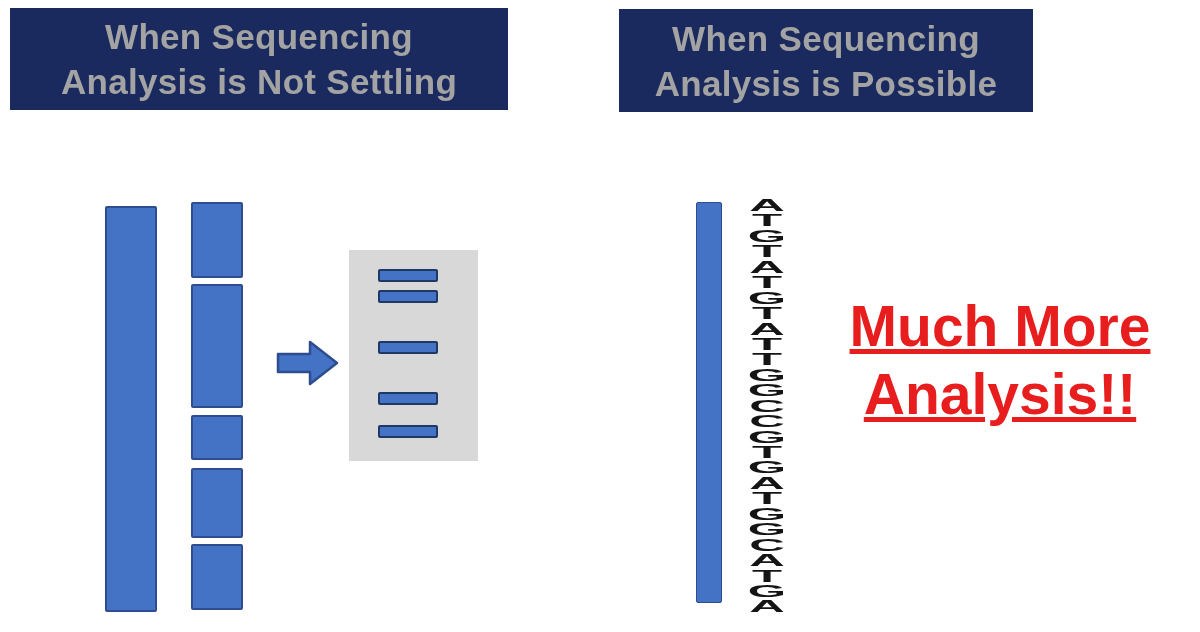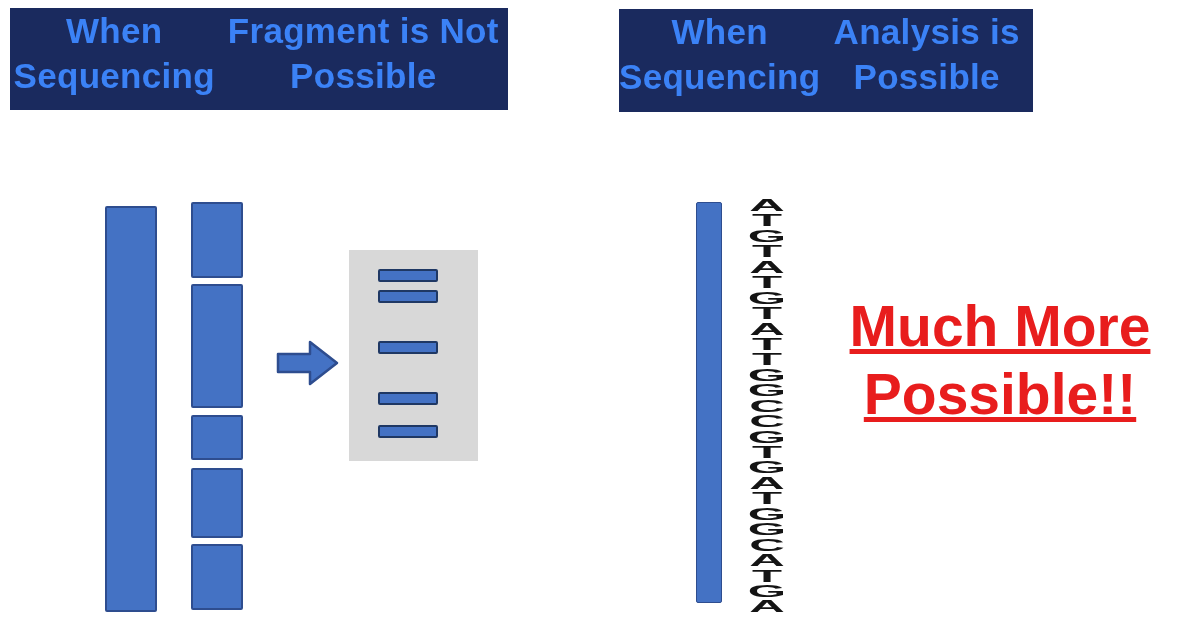--- a/index.html
+++ b/index.html
@@ -7,25 +7,25 @@
     position: relative;
     width: 1200px;
     height: 632px;
     background: var(--bg, #ffffff);
     font-family: "Liberation Sans", sans-serif;
     overflow: hidden;
   }
   .header {
     position: absolute;
     background: var(--navy, #1a2a5e);
-    color: #3b82f6;
+    color: #a3a3a3;
     font-weight: bold;
     text-align: center;
     display: flex;
-    flex-direction: row;
+    flex-direction: column;
     justify-content: center;
     font-size: 35px;
     line-height: 45px;
     letter-spacing: 0.3px;
   }
   .header-left  { left: 10px;  top: 8px; width: 498px; height: 102px; }
   .header-right { left: 619px; top: 9px; width: 414px; height: 103px; }
 
   .bar {
     position: absolute;
@@ -101,21 +101,21 @@
     text-decoration: underline;
   }
 </style>
 </head>
 <body>
 
 <div class="canvas" style="--bg: #ffffff; --navy: #1a2a5e; --bar-blue: #4472c4; --bar-border: #2e4d8f; --band-border: #1f3864; --gel-gray: #d8d8d8; --caption-black: #0d0d0d; --accent-red: #e81d1d;">
 
   <div class="header header-left">
     <div>When Sequencing</div>
-    <div>Fragment is Not Possible</div>
+    <div>Analysis is Not Settling</div>
   </div>
 
   <div class="header header-right">
     <div>When Sequencing</div>
     <div>Analysis is Possible</div>
   </div>
 
   <div class="bar bar-intact"></div>
 
   <div id="fragments">
@@ -166,16 +166,16 @@
       <div class="seq-letter">G</div>
       <div class="seq-letter">C</div>
       <div class="seq-letter">A</div>
       <div class="seq-letter">T</div>
       <div class="seq-letter">G</div>
       <div class="seq-letter">A</div>
     </div>
 
   <div class="note">
     <div>Much More</div>
-    <div>Possible!!</div>
+    <div>Analysis!!</div>
   </div>
 
 </div>
 
 </body></html>

